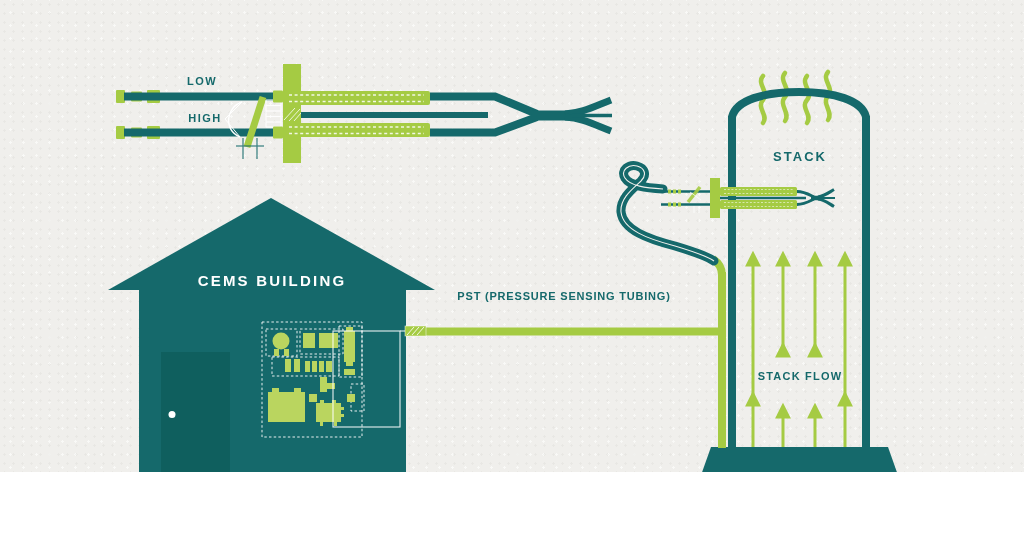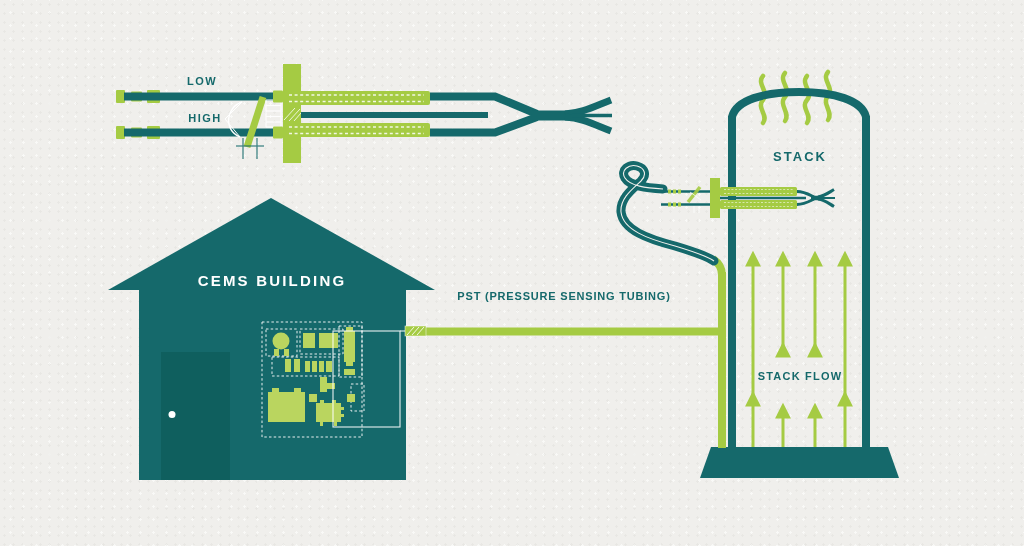--- a/index.html
+++ b/index.html
@@ -1,18 +1,18 @@
 <!DOCTYPE html>
 <html style="--teal: #15696b; --teal-dark: #0f5f5e; --green: #a5cb43; --light-green: #bad55f; --background: #f0efec; --white: #ffffff;"><head>
 <meta charset="utf-8">
 <style>
   html,body{margin:0;padding:0;}
   .canvas{
     position:relative;
-    width:1024px;height:546px;
+    width:1024px;height:472px;
     background-color:var(--background,#f0efec);
     background-image:
       radial-gradient(rgba(90,90,80,0.05) 1px, transparent 1.4px),
       radial-gradient(rgba(255,255,255,0.6) 1px, transparent 1.4px);
     background-size:9px 9px, 13px 13px;
     background-position:0 0, 4px 6px;
     overflow:hidden;
     font-family:"Liberation Sans", sans-serif;
   }
   svg{position:absolute;inset:0;}

